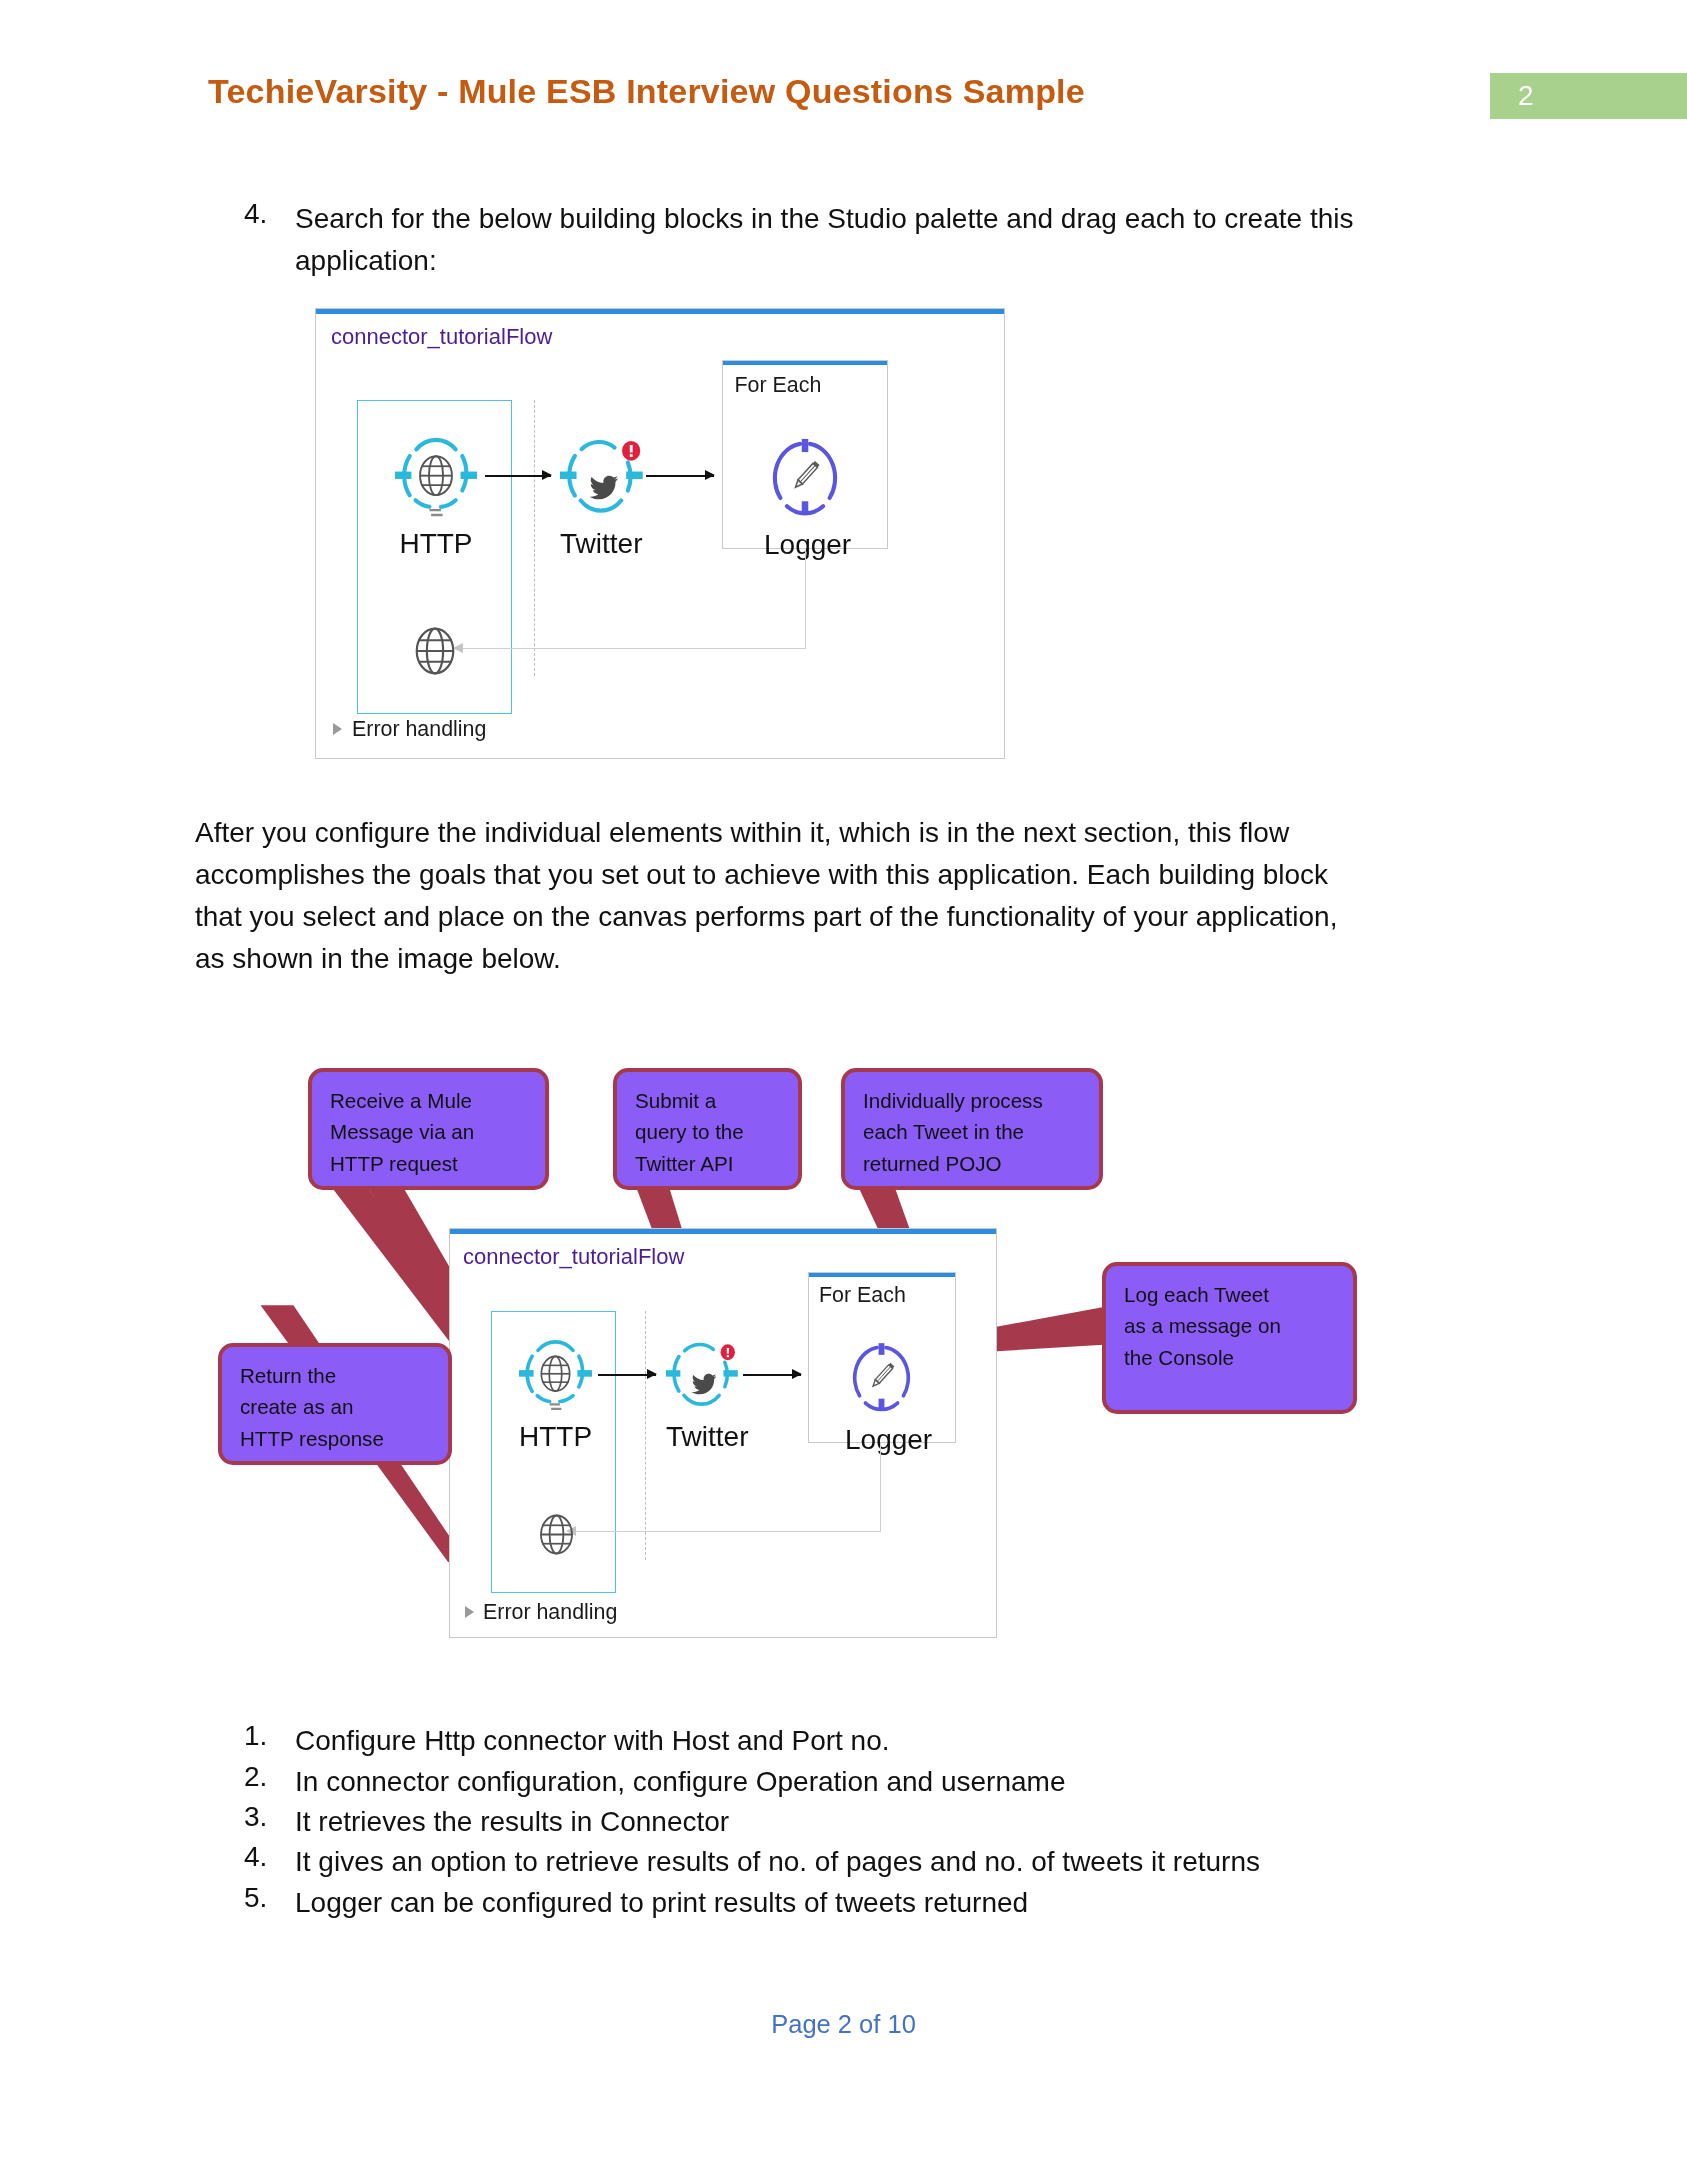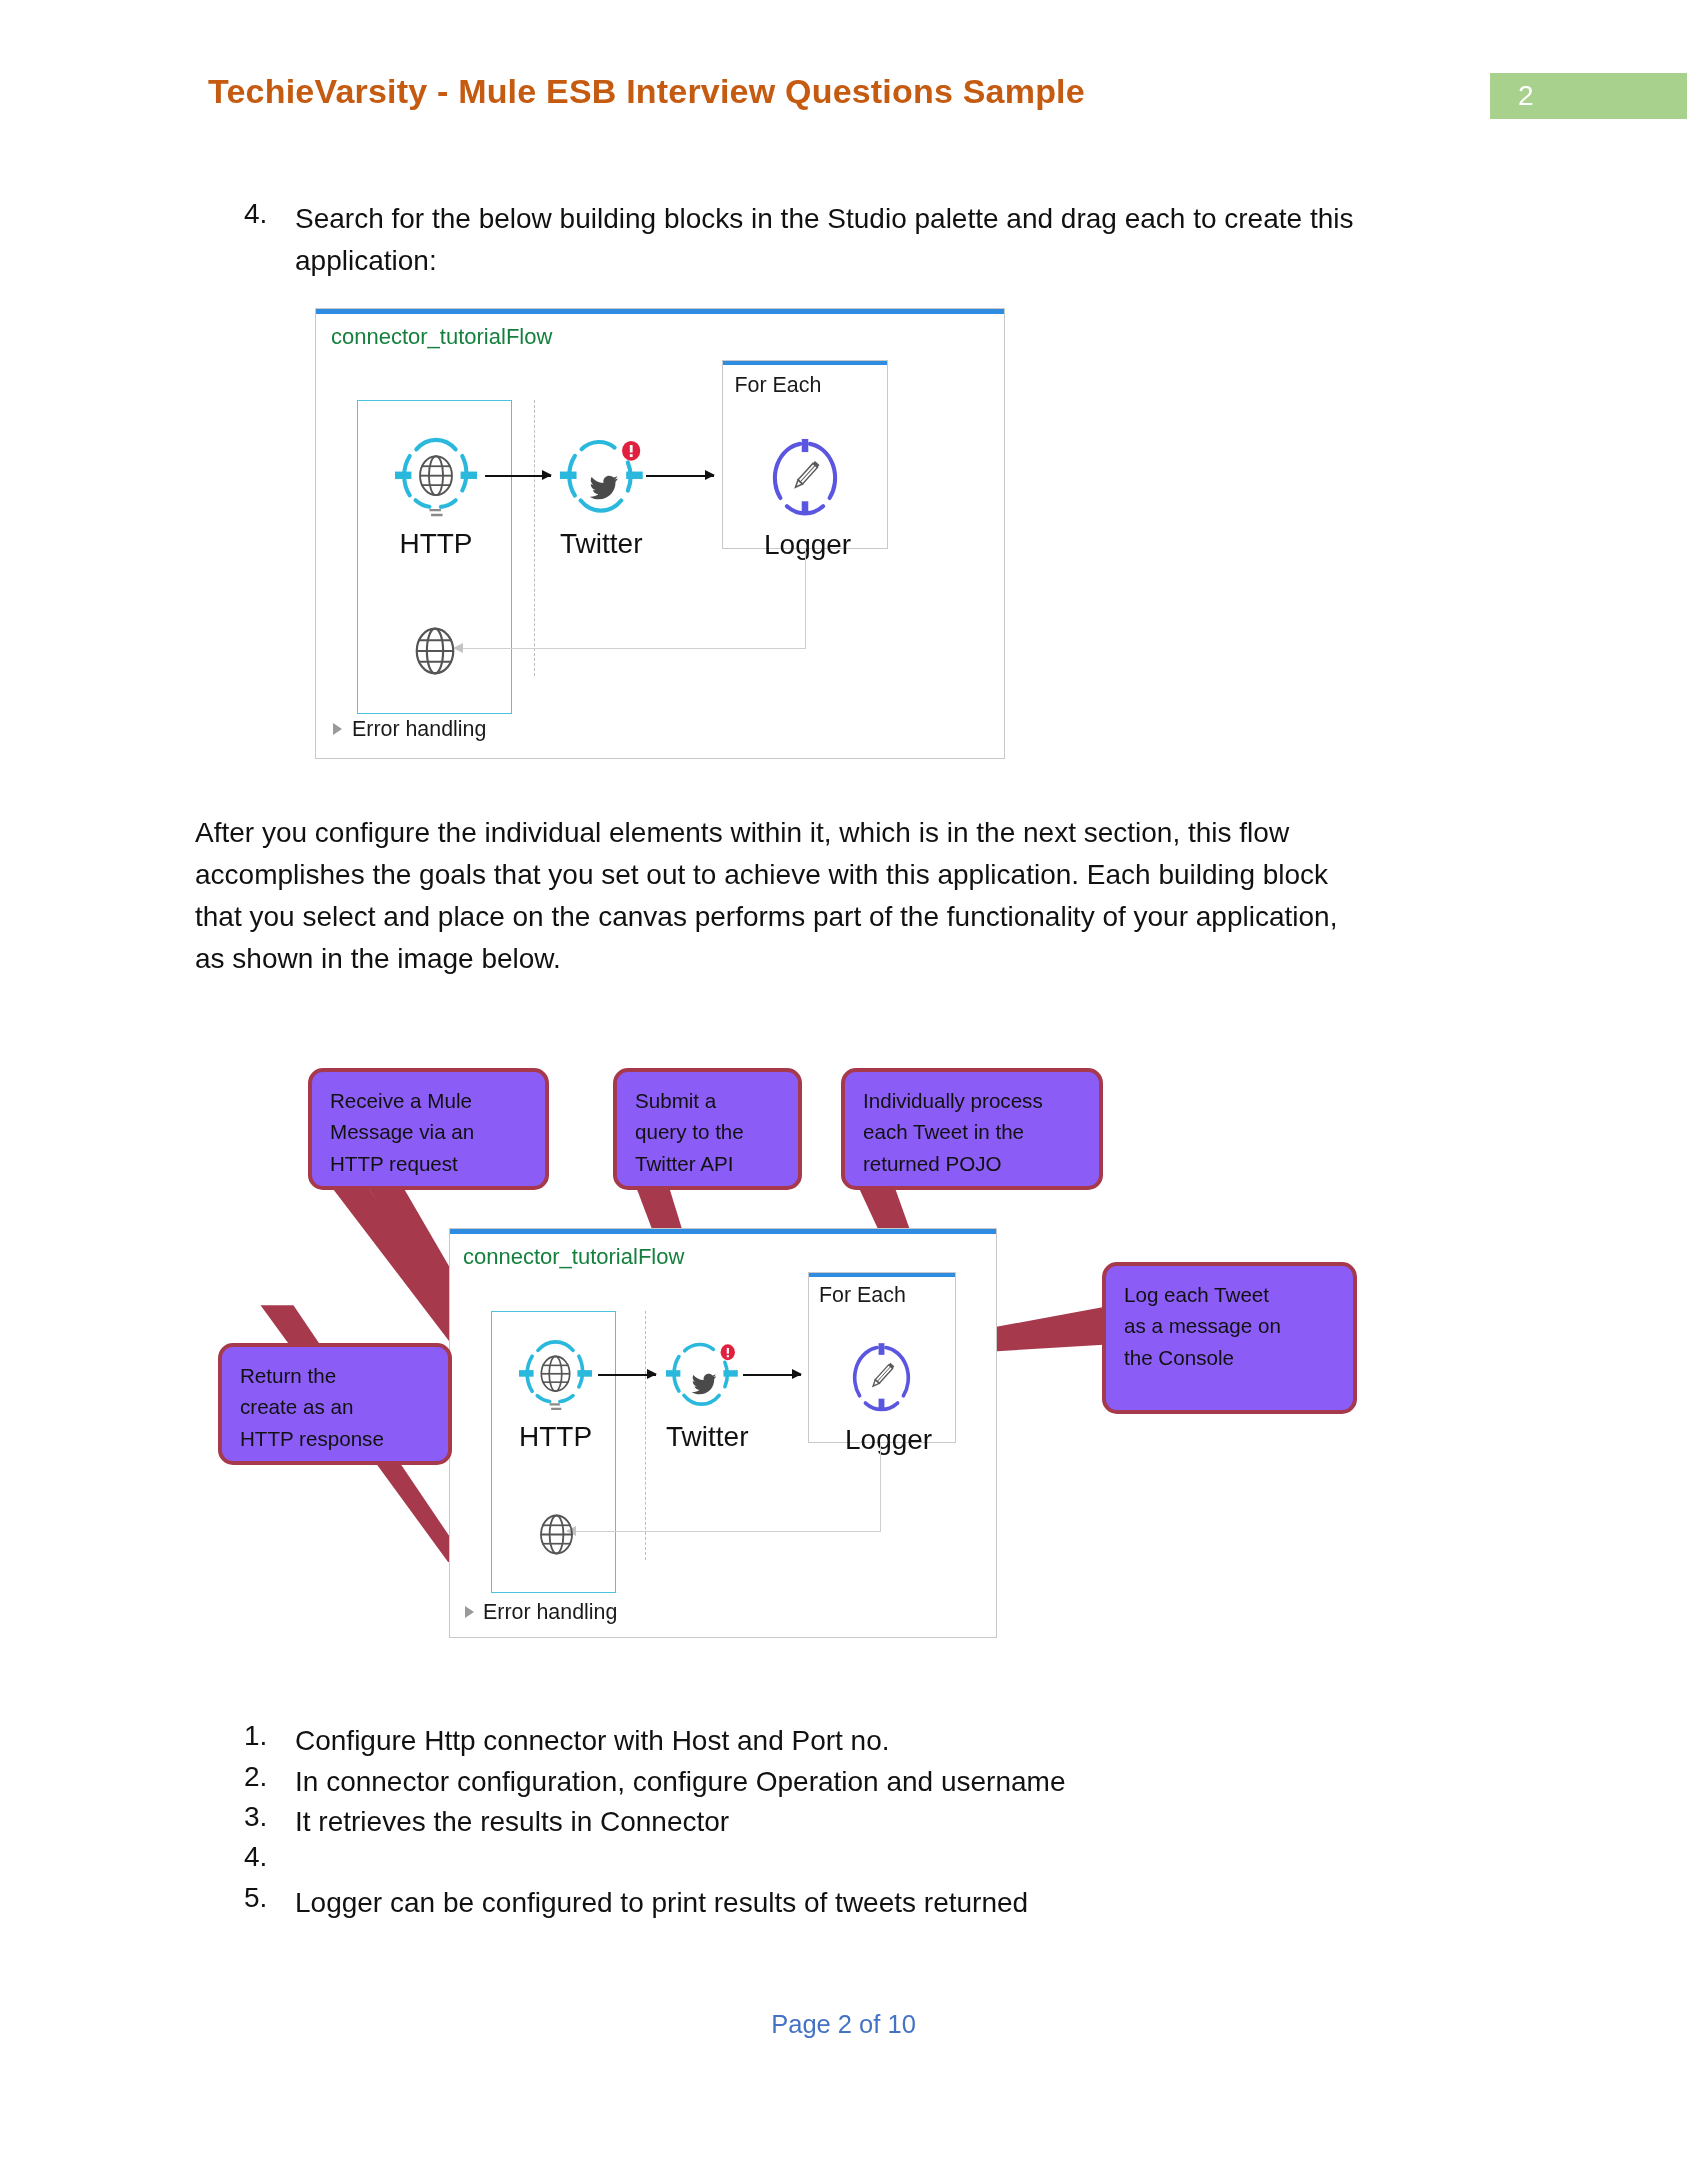--- a/index.html
+++ b/index.html
@@ -31,21 +31,21 @@
   .body-text{
     position:absolute;color:#111111;
     font-family:"Liberation Sans", sans-serif;
     font-size:28px;line-height:42px;
   }
   .li-num{position:absolute;font-size:28px;color:#111;}
 
   
   .flowbox{position:absolute;background:#fff;border:0.8px solid #c9c9c9;box-sizing:border-box;}
   .flowbox .topbar{position:absolute;left:0;top:0;right:0;height:5px;background:#2E8DE0;}
-  .flow-title{position:absolute;font-size:22px;color:#15803d;font-family:"Liberation Sans", sans-serif;white-space:nowrap;}
+  .flow-title{position:absolute;font-size:22px;color:#4c1d95;font-family:"Liberation Sans", sans-serif;white-space:nowrap;}
 
   .scope{position:absolute;border:1.6px solid #4EC3E0;box-sizing:border-box;background:transparent;}
   .vdash{position:absolute;border-left:1.6px dashed #bdbdbd;}
 
   .foreach{position:absolute;background:#fff;border:0.8px solid #c9c9c9;box-sizing:border-box;}
   .foreach .topbar{position:absolute;left:0;top:0;right:0;height:4.1px;background:#2E8DE0;}
   .foreach-title{position:absolute;font-size:21.4px;color:#1a1a1a;white-space:nowrap;}
 
   .node{position:absolute;}
   .node-label{position:absolute;width:100%;text-align:center;font-size:28px;color:#111;white-space:nowrap;}
@@ -341,20 +341,21 @@
   <div class="li-num" style="left:244px;top:1720px;">1.</div>
   <div class="body-text" style="left:295px;top:1720px;">Configure Http connector with Host and Port no.</div>
 
   <div class="li-num" style="left:244px;top:1761px;">2.</div>
   <div class="body-text" style="left:295px;top:1761px;">In connector configuration, configure Operation and username</div>
 
   <div class="li-num" style="left:244px;top:1801px;">3.</div>
   <div class="body-text" style="left:295px;top:1801px;">It retrieves the results in Connector</div>
 
   <div class="li-num" style="left:244px;top:1841px;">4.</div>
+  <div class="body-text" style="left:295px;top:1841px;">It gives an option to retrieve results of no. of pages and no. of tweets it returns</div>
 
   <div class="li-num" style="left:244px;top:1882px;">5.</div>
   <div class="body-text" style="left:295px;top:1882px;">Logger can be configured to print results of tweets returned</div>
 
   <div class="footer">Page 2 of 10</div>
 
 </div>
 
 
 </body></html>

